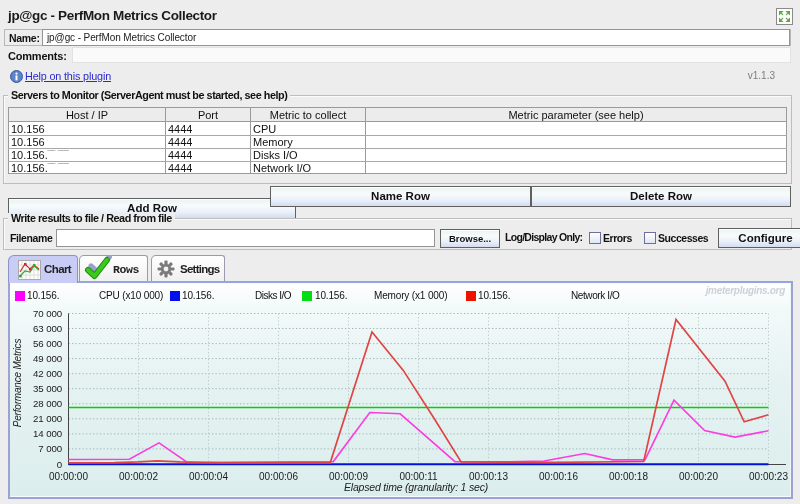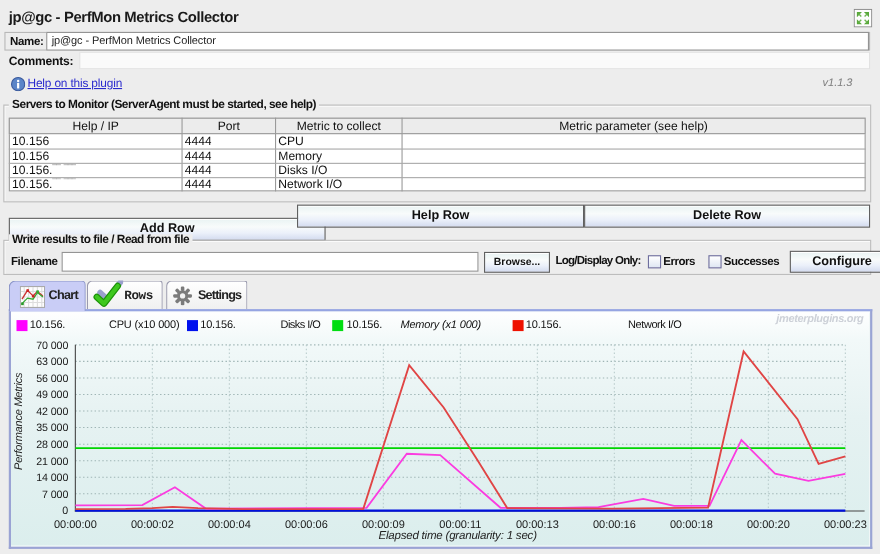--- a/index.html
+++ b/index.html
@@ -40,29 +40,29 @@
 
 <div class="abs b" style="left:8px;top:50px;font-size:11px;color:#111;letter-spacing:-0.2px;">Comments:</div>
 <div class="abs" style="left:72px;top:47px;width:719px;height:16px;background:#fafafa;border:1px solid #e2e2e2;"></div>
 
 <svg class="abs" style="left:10px;top:70px" width="13" height="13" viewBox="0 0 13 13">
 <circle cx="6.5" cy="6.5" r="6" fill="#5b85c8" stroke="#38589c" stroke-width="1"></circle>
 <circle cx="6.5" cy="3.6" r="1.1" fill="#fff"></circle>
 <rect x="5.5" y="5.4" width="2" height="5" fill="#fff"></rect>
 </svg>
 <div class="abs" style="left:25px;top:70px;font-size:10.8px;color:#2a2ace;text-decoration:underline;letter-spacing:-0.15px;">Help on this plugin</div>
-<div class="abs" style="left:675px;top:70px;width:100px;text-align:right;font-size:10px;color:#7d7d7d;font-style:italic;">v1.1.3</div>
+<div class="abs" style="left:675px;top:70px;width:100px;text-align:right;font-size:10px;color:#7d7d7d;">v1.1.3</div>
 
 <div class="abs grp" style="left:3px;top:95px;width:789px;height:89px;"></div>
 <div class="gtitle" style="left:8px;top:90px;">Servers to Monitor (ServerAgent must be started, see help)</div>
 
 <div class="abs" style="left:8px;top:107px;width:779px;height:67px;border:1px solid #9a9a9a;background:#fff;"></div>
 
 <div class="abs" style="left:8px;top:107px;width:779px;height:15px;background:#ececec;border:1px solid #9a9a9a;"></div>
-<div class="cell" style="left:9px;top:109px;width:156px;text-align:center;">Help / IP</div>
+<div class="cell" style="left:9px;top:109px;width:156px;text-align:center;">Host / IP</div>
 <div class="cell" style="left:166px;top:109px;width:84px;text-align:center;">Port</div>
 <div class="cell" style="left:251px;top:109px;width:114px;text-align:center;">Metric to collect</div>
 <div class="cell" style="left:366px;top:109px;width:420px;text-align:center;">Metric parameter (see help)</div>
 
 <div class="abs" style="left:165px;top:107px;width:1px;height:67px;background:#9a9a9a;"></div>
 <div class="abs" style="left:250px;top:107px;width:1px;height:67px;background:#9a9a9a;"></div>
 <div class="abs" style="left:365px;top:107px;width:1px;height:67px;background:#9a9a9a;"></div>
 
 <div class="abs" style="left:8px;top:135px;width:779px;height:1px;background:#a8a8a8;"></div>
 <div class="abs" style="left:8px;top:148px;width:779px;height:1px;background:#a8a8a8;"></div>
@@ -75,21 +75,21 @@
 <div class="cell" style="left:168px;top:123px;">4444</div>
 <div class="cell" style="left:168px;top:136px;">4444</div>
 <div class="cell" style="left:168px;top:149px;">4444</div>
 <div class="cell" style="left:168px;top:162px;">4444</div>
 <div class="cell" style="left:253px;top:123px;">CPU</div>
 <div class="cell" style="left:253px;top:136px;">Memory</div>
 <div class="cell" style="left:253px;top:149px;">Disks I/O</div>
 <div class="cell" style="left:253px;top:162px;">Network I/O</div>
 
 <div class="abs btn" style="left:8px;top:186px;width:288px;height:21px;line-height:19px;margin-top:12px;">Add Row</div>
-<div class="abs btn" style="left:270px;top:186px;width:261px;height:21px;line-height:19px;">Help Row</div>
+<div class="abs btn" style="left:270px;top:186px;width:261px;height:21px;line-height:19px;">Name Row</div>
 <div class="abs btn" style="left:531px;top:186px;width:260px;height:21px;line-height:19px;">Delete Row</div>
 
 <div class="abs grp" style="left:3px;top:218px;width:789px;height:32px;"></div>
 <div class="gtitle" style="left:8px;top:213px;">Write results to file / Read from file</div>
 <div class="abs b" style="left:10px;top:232px;font-size:10.5px;color:#111;letter-spacing:-0.4px;">Filename</div>
 <div class="abs field" style="left:56px;top:229px;width:379px;height:18px;"></div>
 <div class="abs btn" style="left:440px;top:229px;width:60px;height:19px;line-height:17px;font-size:9.5px;">Browse...</div>
 <div class="abs b" style="left:505px;top:231px;font-size:10.5px;color:#111;letter-spacing:-0.7px;">Log/Display Only:</div>
 <div class="cb" style="left:589px;top:232px;"></div>
 <div class="cbl" style="left:603px;top:232px;">Errors</div>
@@ -152,21 +152,21 @@
 <div class="abs b" style="left:180px;top:263px;font-size:11.5px;color:#222;letter-spacing:-0.75px;">Settings</div>
 
 <div class="abs" style="left:15px;top:291px;width:10px;height:10px;background:#ff00ff;"></div>
 <div class="leg" style="left:27px;top:290px;">10.156.</div>
 <div class="leg" style="left:99px;top:290px;">CPU (x10 000)</div>
 <div class="abs" style="left:170px;top:291px;width:10px;height:10px;background:#0011ee;"></div>
 <div class="leg" style="left:182px;top:290px;">10.156.</div>
 <div class="leg" style="left:255px;top:290px;letter-spacing:-0.5px;">Disks I/O</div>
 <div class="abs" style="left:302px;top:291px;width:10px;height:10px;background:#00dd11;"></div>
 <div class="leg" style="left:315px;top:290px;">10.156.</div>
-<div class="leg" style="left:364px;top:290px;font-style:italic;">Memory (x1 000)</div>
+<div class="leg" style="left:374px;top:290px;">Memory (x1 000)</div>
 <div class="abs" style="left:466px;top:291px;width:10px;height:10px;background:#ee1100;"></div>
 <div class="leg" style="left:478px;top:290px;">10.156.</div>
 <div class="leg" style="left:571px;top:290px;letter-spacing:-0.4px;">Network I/O</div>
 <div class="abs b" style="left:655px;top:285px;width:130px;text-align:right;font-size:10px;color:#cdd1d8;letter-spacing:-0.3px;font-style:italic;">jmeterplugins.org</div>
 
 <svg class="abs" style="left:10px;top:285px" width="781" height="212" viewBox="0 0 781 212">
 
 <g stroke="#9fb5b5" stroke-width="1" stroke-dasharray="1.3 2.2">
 <line x1="58.5" y1="28.5" x2="758.5" y2="28.5"></line>
 <line x1="58.5" y1="43.5" x2="758.5" y2="43.5"></line>

